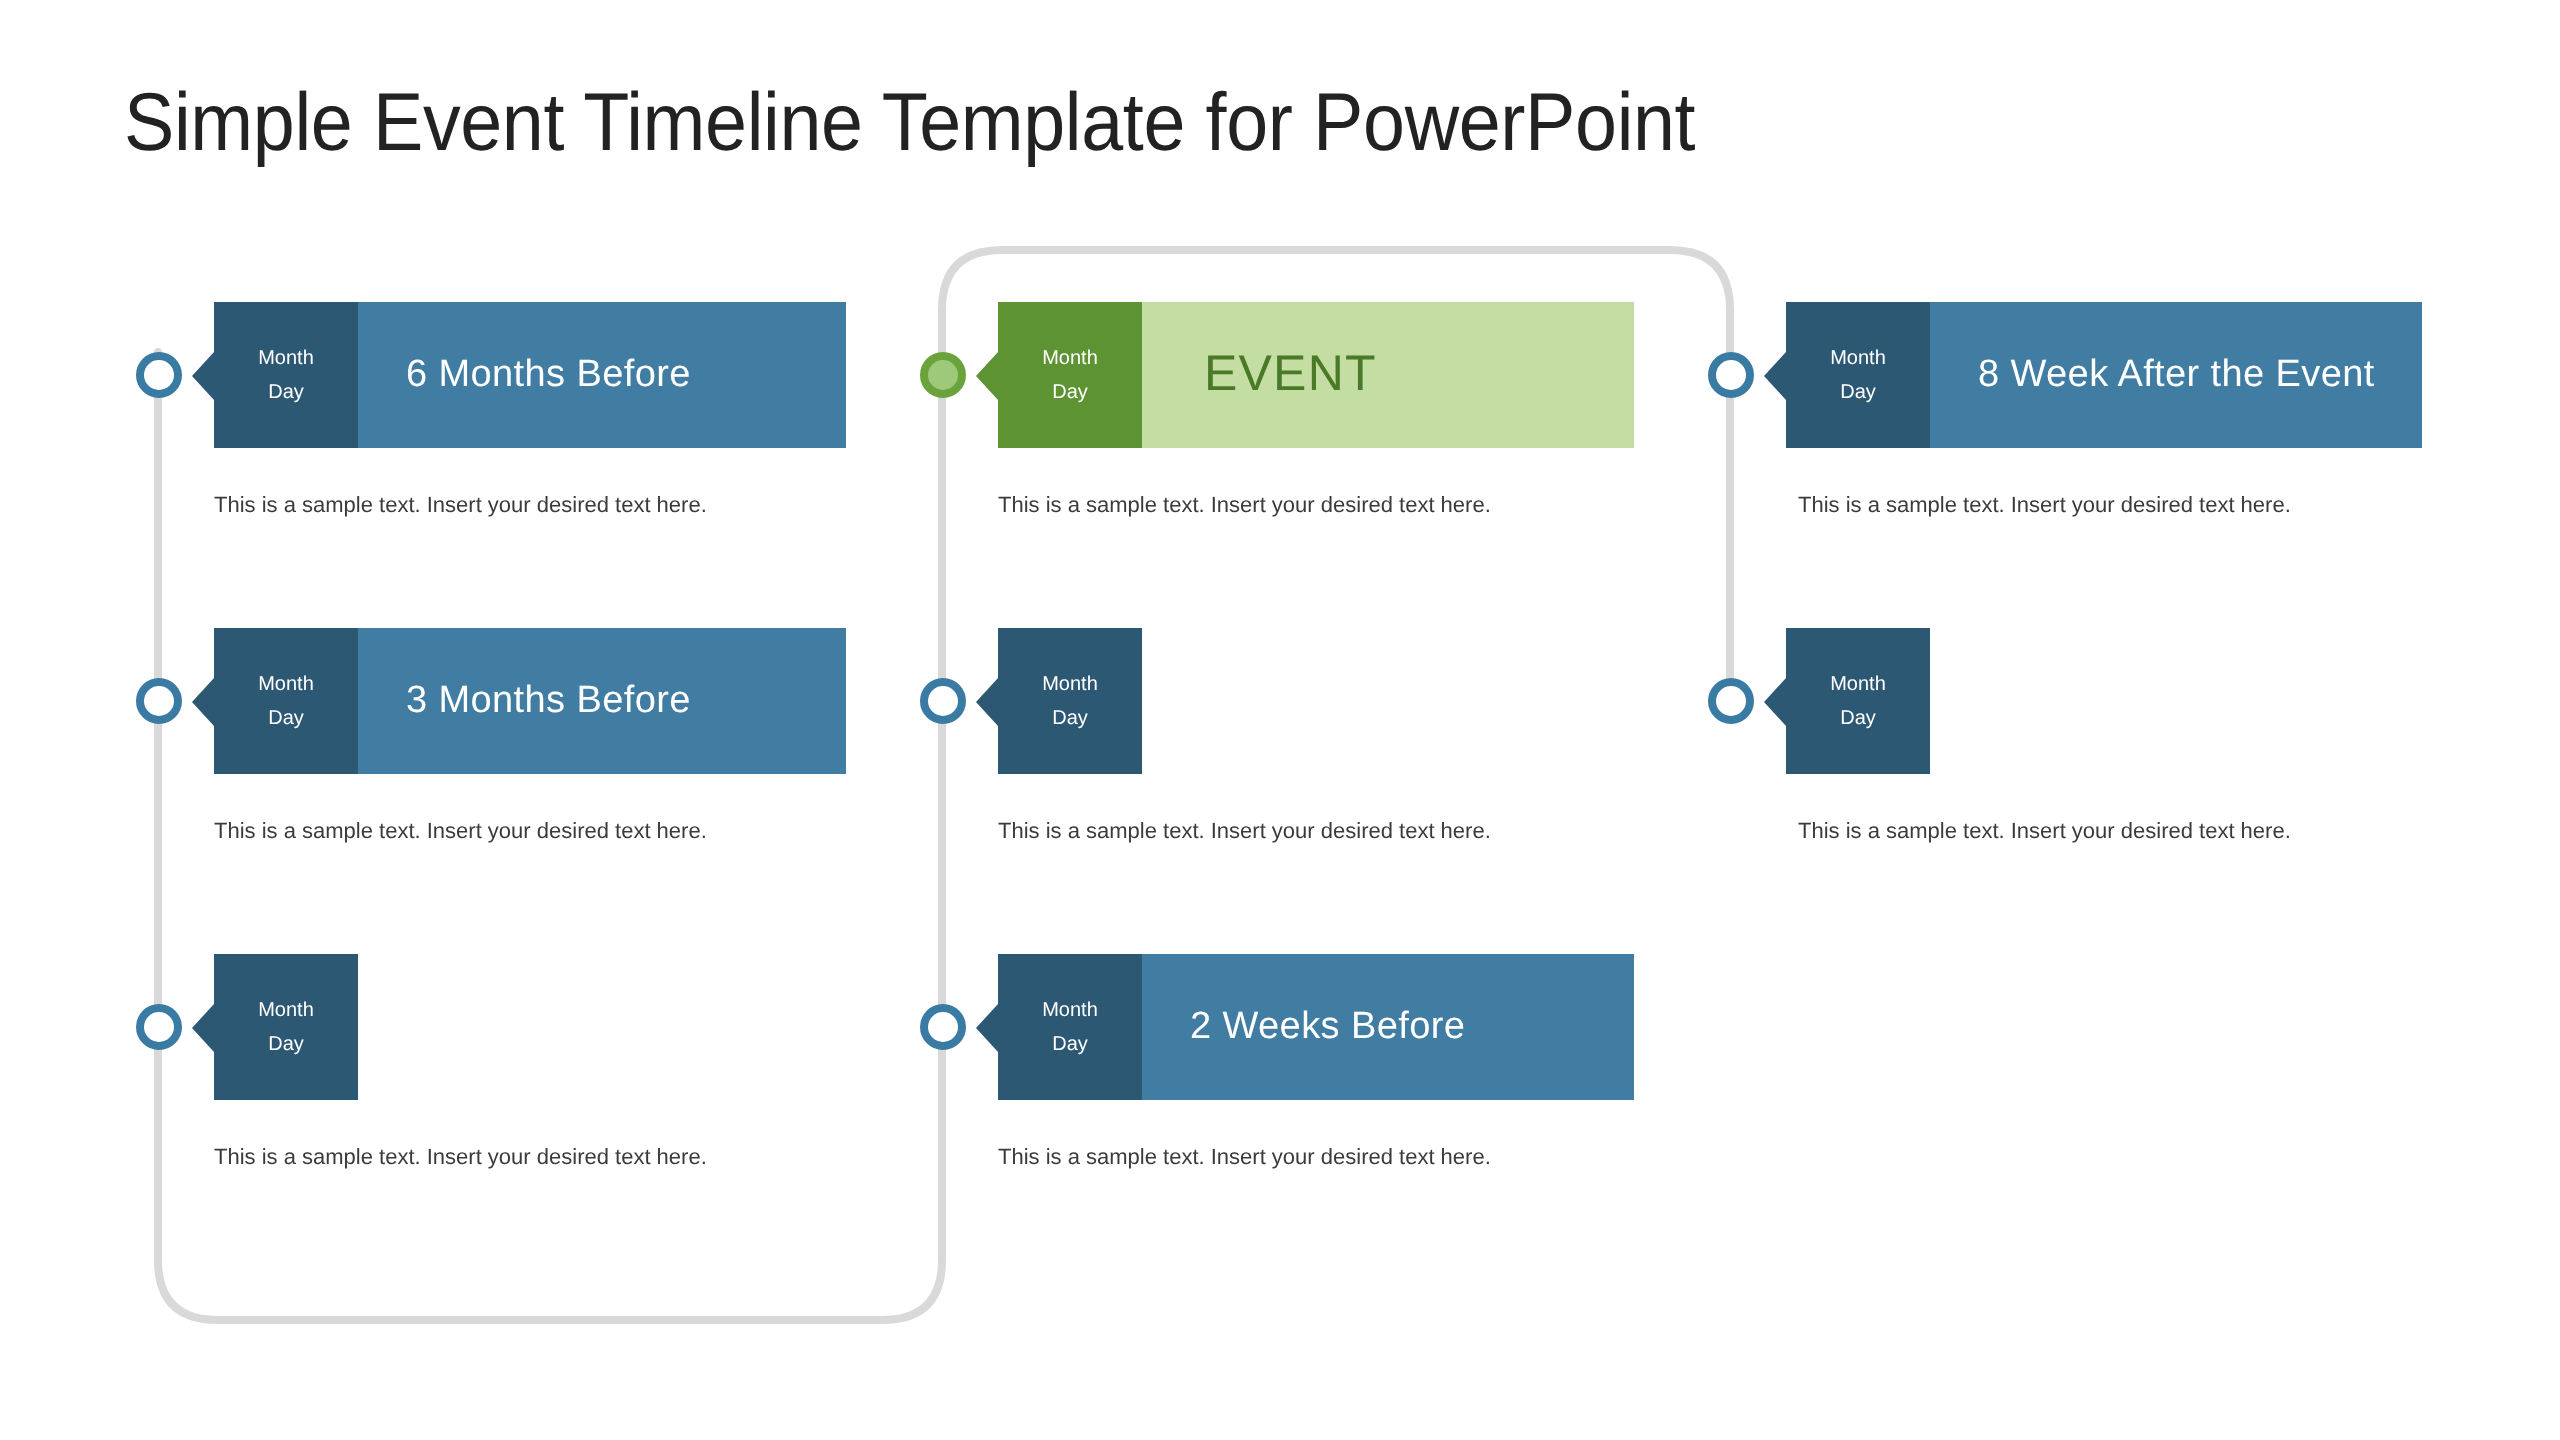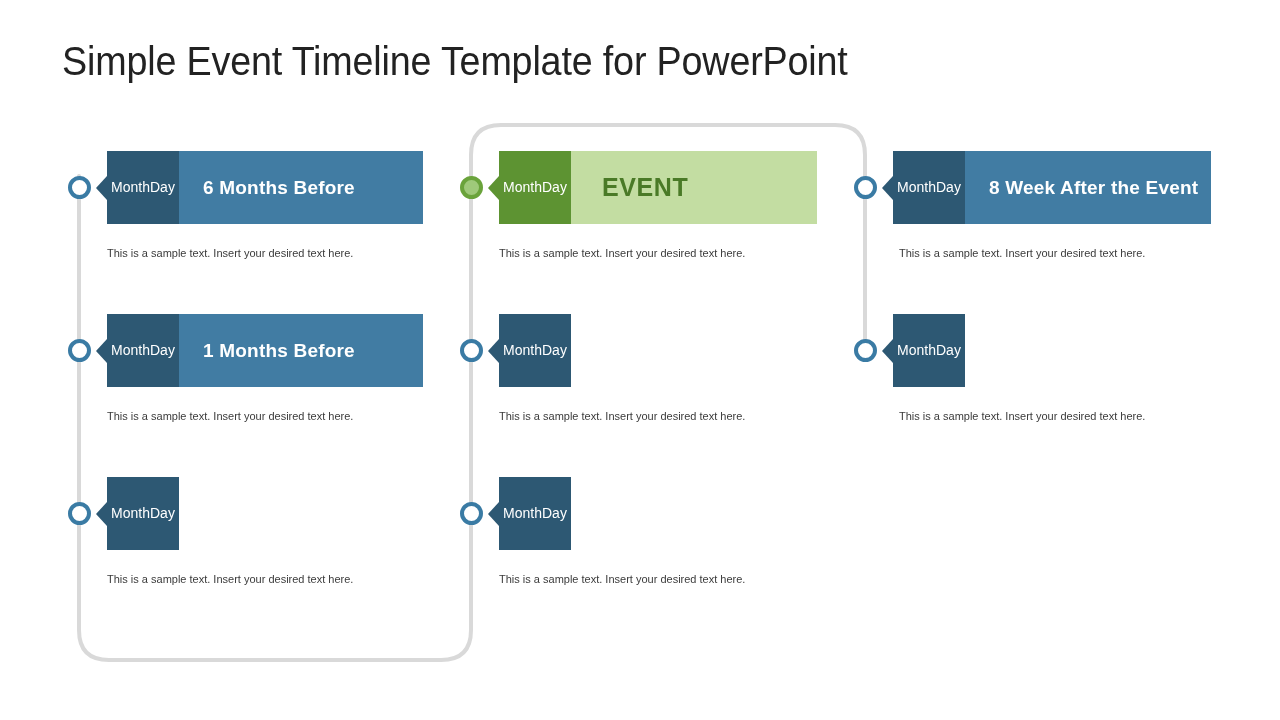--- a/index.html
+++ b/index.html
@@ -77,24 +77,24 @@
     align-items: stretch;
     height: 73px;
     z-index: 3;
   }
   .card-date {
     width: 72px;
     flex: 0 0 72px;
     background: #2D5873;
     color: #ffffff;
     display: flex;
-    flex-direction: row;
+    flex-direction: column;
     align-items: center;
     justify-content: center;
-    font-size: 14px;
+    font-size: 10px;
     line-height: 17px;
     position: relative;
   }
   
   .card-date::before {
     content: "";
     position: absolute;
     left: -11px;
     top: 50%;
     transform: translateY(-50%);
@@ -104,21 +104,21 @@
     border-bottom: 12px solid transparent;
     border-right: 11px solid #2D5873;
   }
   .card-title {
     flex: 1 1 auto;
     background: #417CA3;
     color: #ffffff;
     display: flex;
     align-items: center;
     font-size: 19px;
-    font-weight: bold;
+    font-weight: normal;
     line-height: 23px;
     padding-left: 24px;
     padding-right: 10px;
     letter-spacing: 0.2px;
   }
 
   
   .card.event .card-date { background: #5D9332; }
   .card.event .card-date::before { border-right-color: #5D9332; }
   .card.event .card-title {
@@ -164,21 +164,21 @@
     <div class="desc" style="left:107px; top:241px;">This is a sample text. Insert your desired text here.</div>
   </div>
 
   <div class="timeline-item">
     <div class="marker" style="left:68px; top:339px;"></div>
     <div class="card" style="left:107px; top:314px; width:316px;">
       <div class="card-date">
         <span>Month</span>
         <span>Day</span>
       </div>
-      <div class="card-title">1 Months Before</div>
+      <div class="card-title">3 Months Before</div>
     </div>
     <div class="desc" style="left:107px; top:404px;">This is a sample text. Insert your desired text here.</div>
   </div>
 
   <div class="timeline-item">
     <div class="marker" style="left:68px; top:502px;"></div>
     <div class="card" style="left:107px; top:477px; width:316px;">
       <div class="card-date">
         <span>Month</span>
         <span>Day</span>
@@ -213,20 +213,21 @@
     <div class="desc" style="left:499px; top:404px;">This is a sample text. Insert your desired text here.</div>
   </div>
 
   <div class="timeline-item">
     <div class="marker" style="left:460px; top:502px;"></div>
     <div class="card" style="left:499px; top:477px; width:318px;">
       <div class="card-date">
         <span>Month</span>
         <span>Day</span>
       </div>
+      <div class="card-title">2 Weeks Before</div>
     </div>
     <div class="desc" style="left:499px; top:567px;">This is a sample text. Insert your desired text here.</div>
   </div>
 </div>
 
 <div class="column" id="column-right">
 
   <div class="timeline-item">
     <div class="marker" style="left:854px; top:176px;"></div>
     <div class="card" style="left:893px; top:151px; width:318px;">

